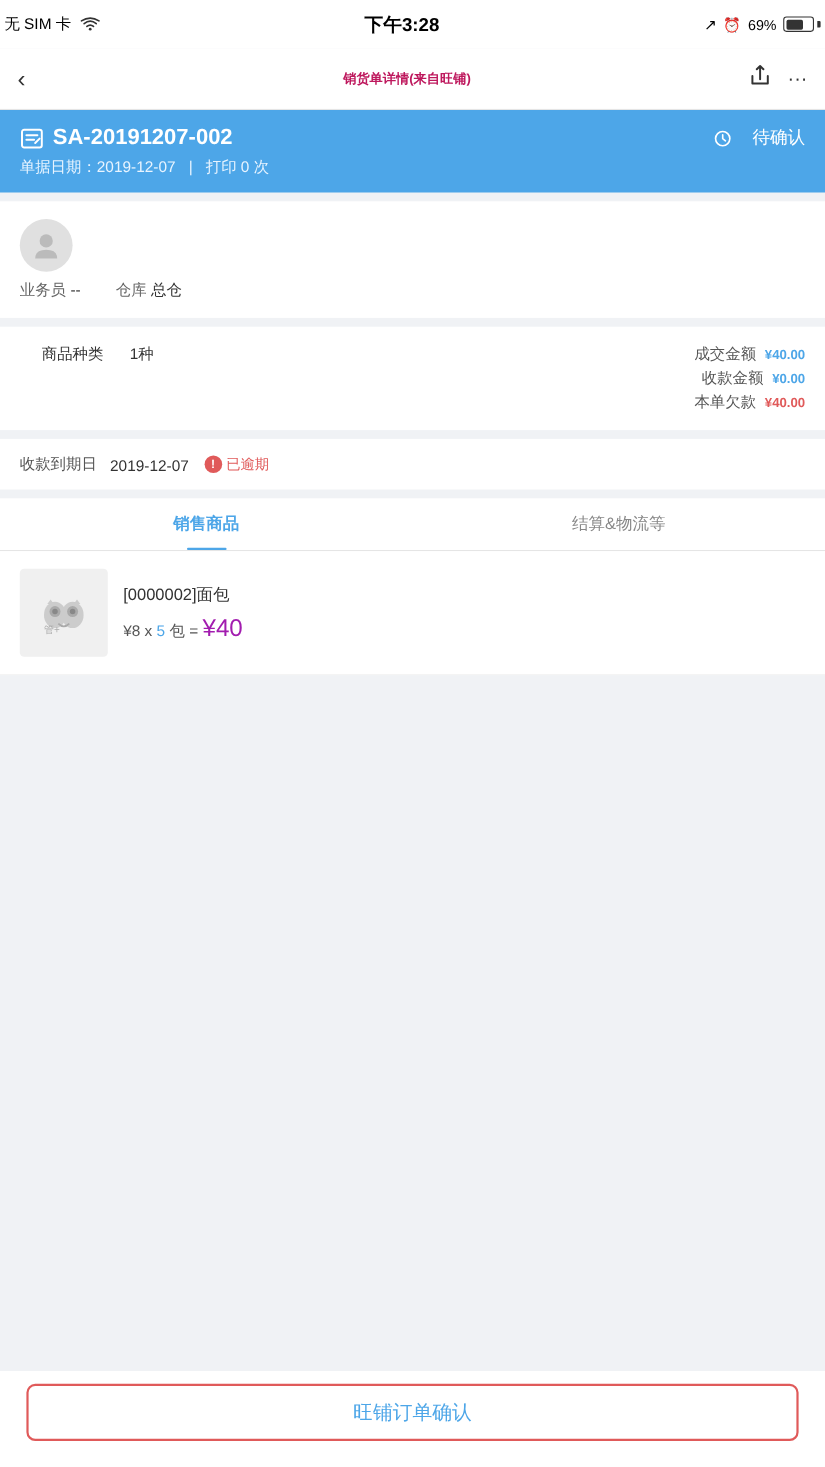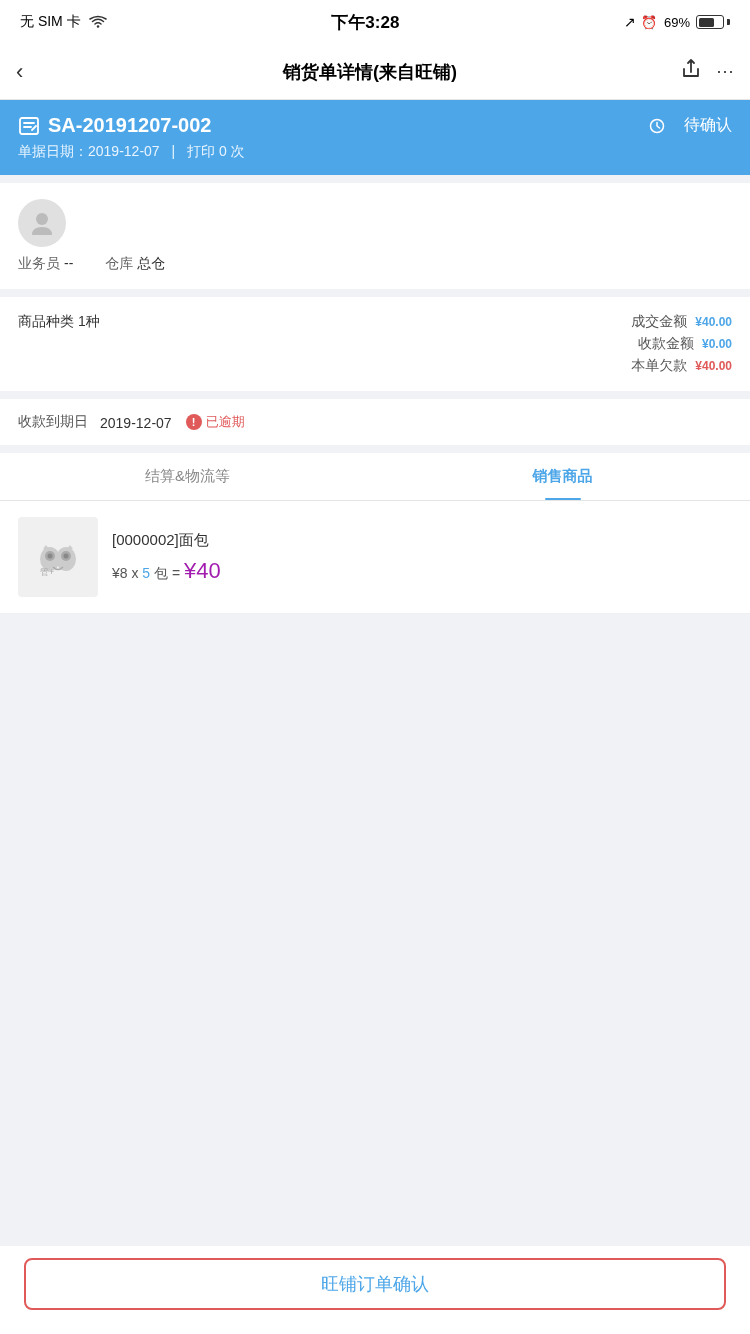--- a/index.html
+++ b/index.html
@@ -13,21 +13,21 @@
       overflow-x: hidden;
     }
 
     
     .status-bar {
       background: #fff;
       height: 44px;
       display: flex;
       align-items: center;
       justify-content: space-between;
-      padding: 0 20px;
+      padding: 0 4px;
       font-size: 15px;
       font-weight: 500;
     }
     .status-left {
       display: flex;
       align-items: center;
       gap: 8px;
       font-size: 14px;
     }
     .status-center {
@@ -81,23 +81,23 @@
     }
     .nav-back {
       font-size: 22px;
       color: #333;
       cursor: pointer;
       width: 44px;
       display: flex;
       align-items: center;
     }
     .nav-title {
-      font-size: 18px;
+      font-size: 12px;
       font-weight: 600;
-      color: #000000;
+      color: #be185d;
     }
     .nav-actions {
       display: flex;
       align-items: center;
       gap: 14px;
     }
     .nav-share, .nav-more {
       font-size: 18px;
       color: #333;
       cursor: pointer;
@@ -198,21 +198,21 @@
       flex-direction: column;
       gap: 6px;
     }
     .summary-kind {
       font-size: 14px;
       color: #555;
     }
     .summary-kind span {
       color: #333;
       font-weight: 500;
-      margin-left: 0;
+      margin-left: 20px;
     }
     .summary-right {
       display: flex;
       flex-direction: column;
       align-items: flex-end;
       gap: 4px;
       margin-left: 28px;
     }
     .amount-row {
       display: flex;
@@ -483,25 +483,25 @@
 <div class="due-section">
   <span class="due-label">收款到期日</span>
   <span class="due-date">2019-12-07</span>
   <div class="overdue-badge">
     <div class="overdue-dot">!</div>
     <span>已逾期</span>
   </div>
 </div>
 
 <div class="tabs-section">
+  <div class="tab-item active">
+    <span>销售商品</span>
+  </div>
   <div class="tab-item">
     <span>结算&amp;物流等</span>
-  </div>
-  <div class="tab-item active">
-    <span>销售商品</span>
   </div>
 </div>
 
 <div class="product-list">
   <div class="product-item">
     <div class="product-thumb">
 
       <svg width="60" height="40" viewBox="0 0 60 40" fill="none">
         <ellipse cx="22" cy="22" rx="10" ry="12" fill="#ccc"></ellipse>
         <ellipse cx="38" cy="22" rx="10" ry="12" fill="#ccc"></ellipse>

